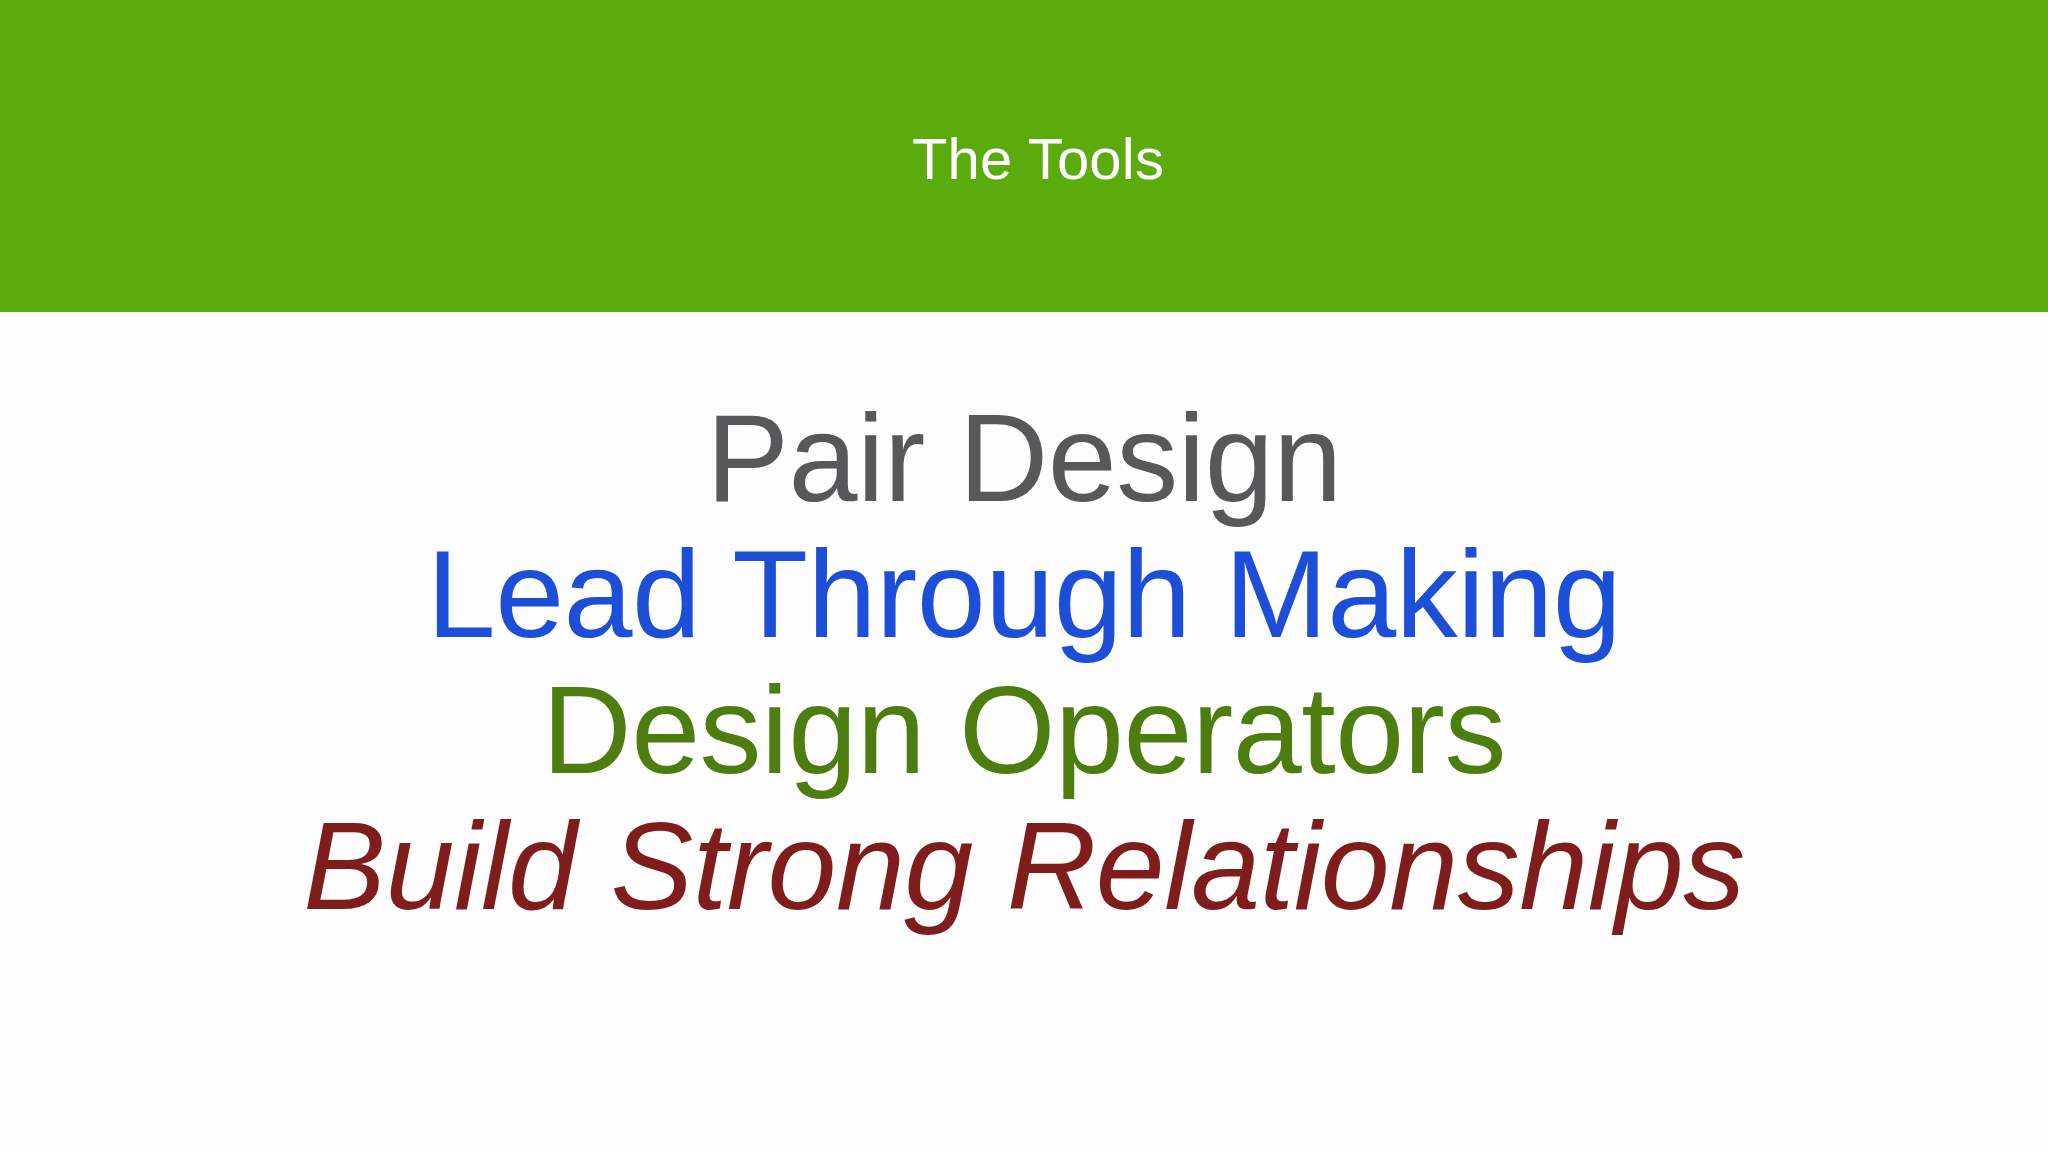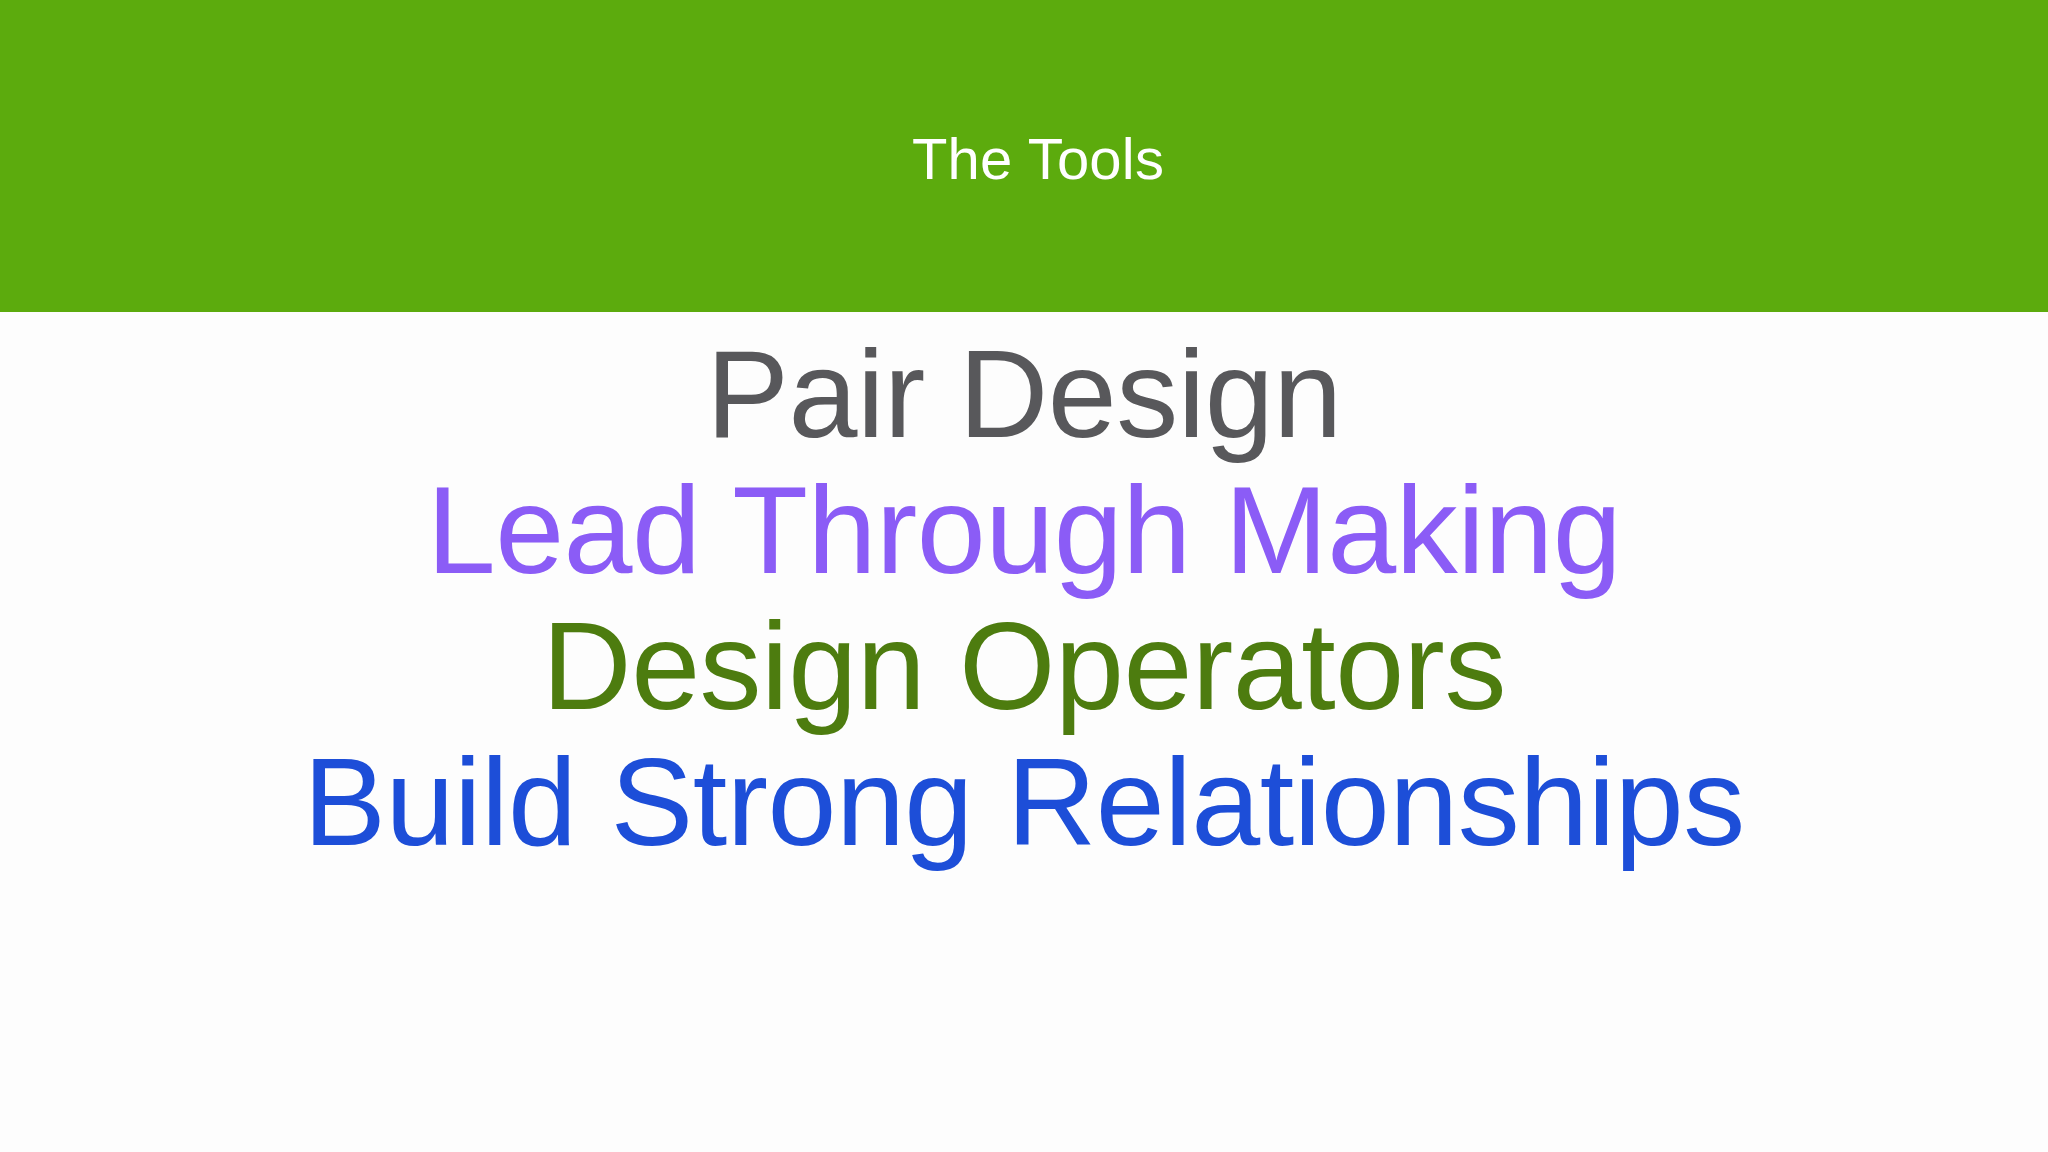--- a/index.html
+++ b/index.html
@@ -54,21 +54,22 @@
   
   .body-area {
     position: relative;
     flex: 1 1 auto;
     width: 100%;
     background: #fdfdfd;
     display: flex;
     flex-direction: column;
     align-items: center;
     justify-content: flex-start;
-    padding-top: 14px;
+    padding-top: 30px;
+    margin-top: 48px;
   }
 
   .tool-list {
     width: 100%;
     display: flex;
     flex-direction: column;
     align-items: center;
   }
 
   .tool-line {
@@ -86,19 +87,19 @@
 
 <div class="slide" style="background: rgb(253, 253, 253);">
 
   <div class="header-band" style="background: rgb(92, 171, 13);">
     <div class="header-title" style="color: rgb(255, 255, 255);">The Tools</div>
   </div>
 
   <div class="body-area">
     <div class="tool-list">
       <div class="tool-line" style="color: rgb(88, 88, 91);">Pair Design</div>
-      <div class="tool-line" style="color: #8b5cf6;">Lead Through Making</div>
+      <div class="tool-line" style="color: #1d4ed8;">Lead Through Making</div>
       <div class="tool-line" style="color: #4d7c0f;">Design Operators</div>
-      <div class="tool-line" style="color: #1d4ed8;">Build Strong Relationships</div>
+      <div class="tool-line" style="color: #7f1d1d; font-style: italic;">Build Strong Relationships</div>
     </div>
   </div>
 
 </div>
 
 </body></html>

